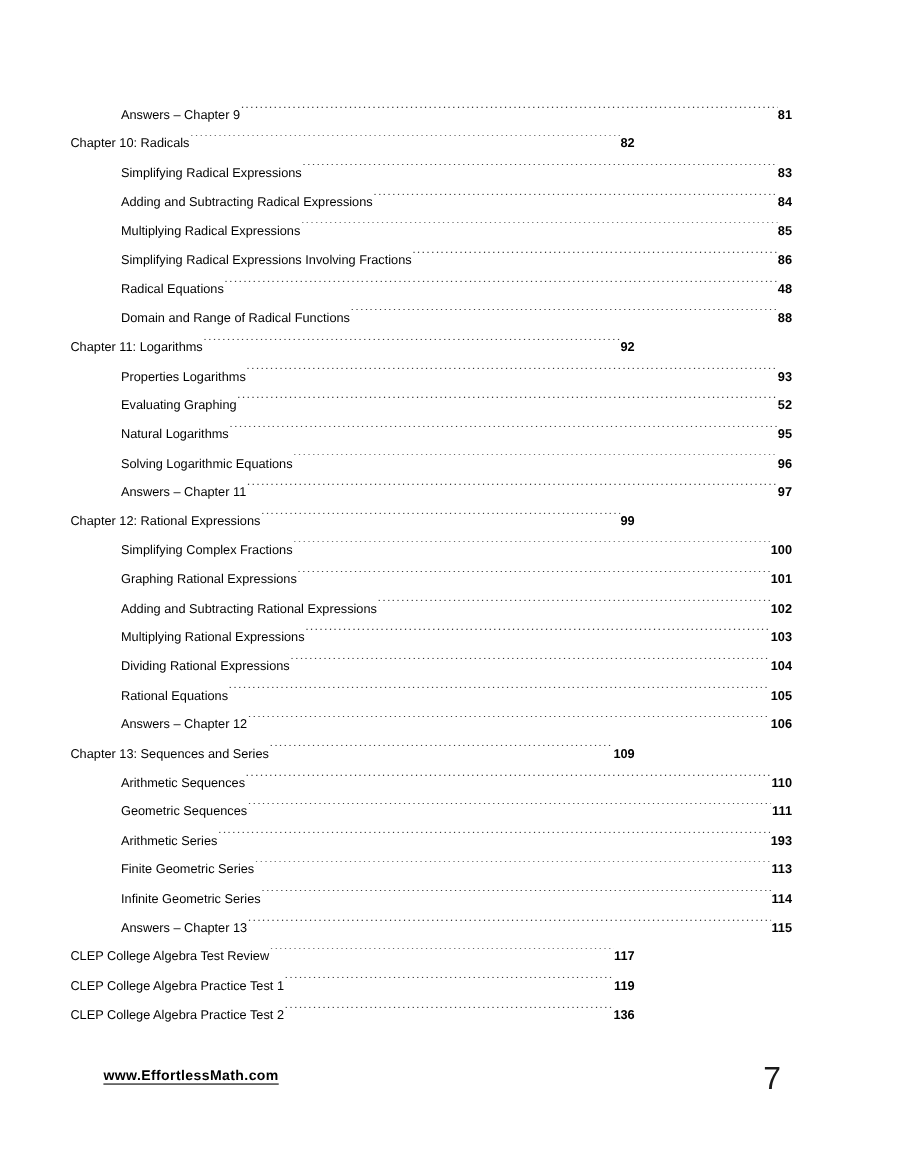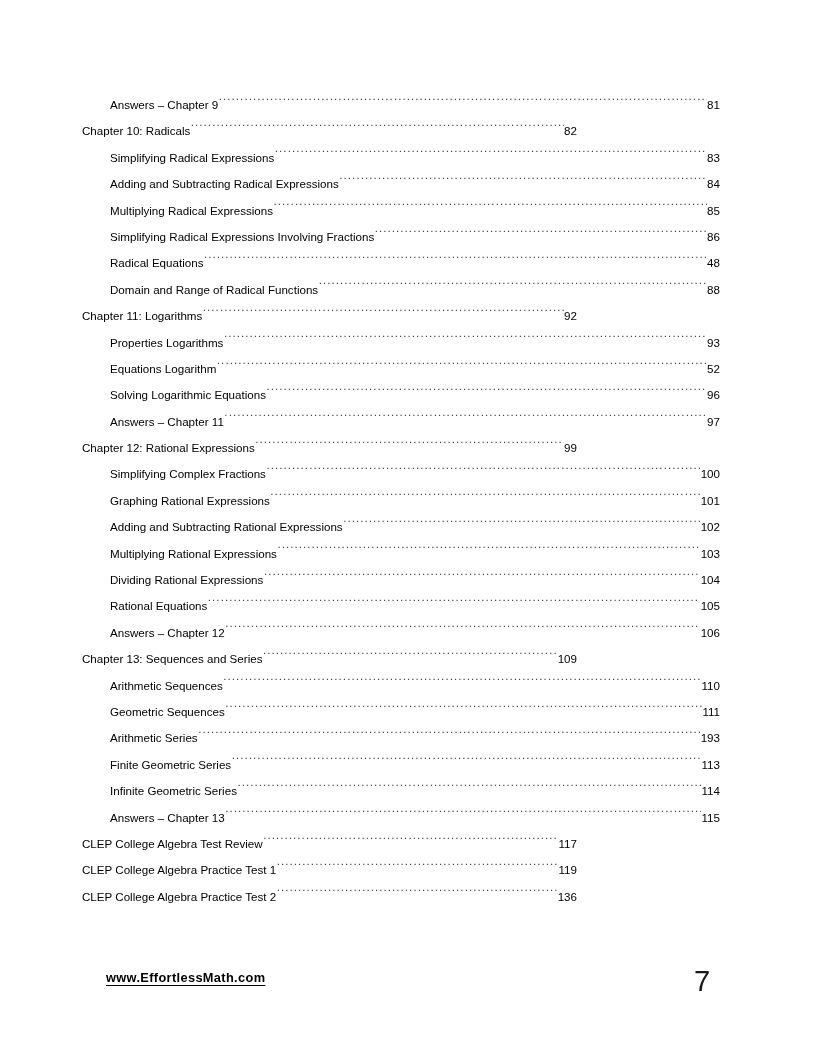--- a/index.html
+++ b/index.html
@@ -37,21 +37,21 @@
     display: flex;
     align-items: baseline;
     height: 26.4px;
     font-size: 11.6px;
     line-height: 26.4px;
     white-space: nowrap;
   }
 
   
   .toc-row.level-chapter {
-    padding-left: 82px;
+    padding-left: 64px;
     padding-right: 239px; 
   }
 
   
   .toc-row.level-sub {
     padding-left: 110px;
     padding-right: 96px; 
   }
 
   .toc-title {
@@ -73,33 +73,34 @@
     bottom: 0;
     letter-spacing: 1.05px;
     font-size: 11.6px;
     color: #3a3a3a;
     white-space: nowrap;
   }
 
   .toc-page {
     flex: 0 0 auto;
     text-align: right;
+    font-weight: bold;
   }
 
   
   .footer {
     position: absolute;
     left: 0;
     top: 962px;
     width: 816px;
     height: 44px;
   }
   .footer-url {
     position: absolute;
-    left: 106px;
+    left: 94px;
     top: 8px;
     font-size: 12.8px;
     font-weight: bold;
     letter-spacing: 0.35px;
     text-decoration: underline;
     text-underline-offset: 2.5px;
     color: #000000;
   }
   .footer-pagenum {
     position: absolute;
@@ -162,23 +163,28 @@
         <span class="toc-title">Chapter 11:  Logarithms</span>
         <span class="toc-leader"></span>
         <span class="toc-page">92</span>
       </div>
       <div class="toc-row level-sub">
         <span class="toc-title">Properties Logarithms</span>
         <span class="toc-leader"></span>
         <span class="toc-page">93</span>
       </div>
       <div class="toc-row level-sub">
-        <span class="toc-title">Equations Logarithm</span>
+        <span class="toc-title">Evaluating Graphing</span>
         <span class="toc-leader"></span>
         <span class="toc-page">52</span>
+      </div>
+      <div class="toc-row level-sub">
+        <span class="toc-title">Natural Logarithms</span>
+        <span class="toc-leader"></span>
+        <span class="toc-page">95</span>
       </div>
       <div class="toc-row level-sub">
         <span class="toc-title">Solving Logarithmic Equations</span>
         <span class="toc-leader"></span>
         <span class="toc-page">96</span>
       </div>
       <div class="toc-row level-sub">
         <span class="toc-title">Answers – Chapter 11</span>
         <span class="toc-leader"></span>
         <span class="toc-page">97</span>

